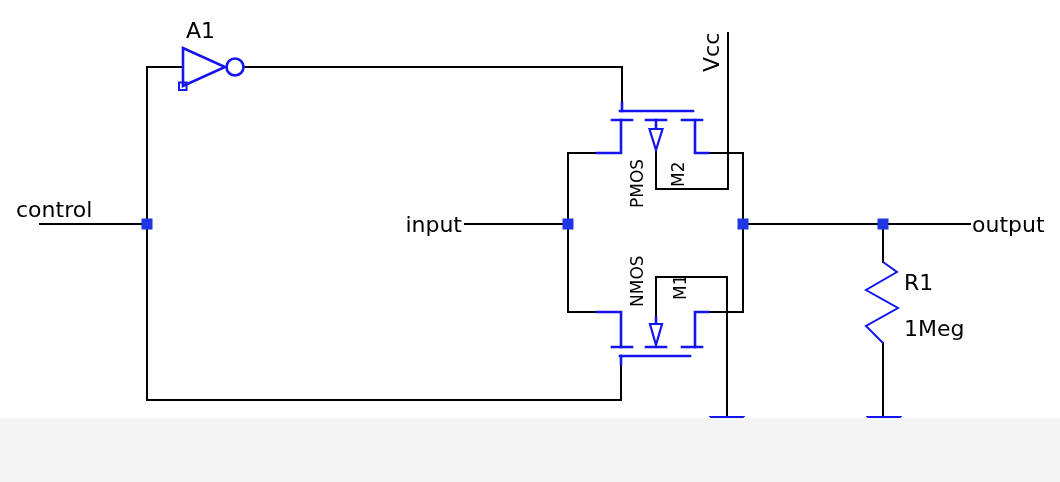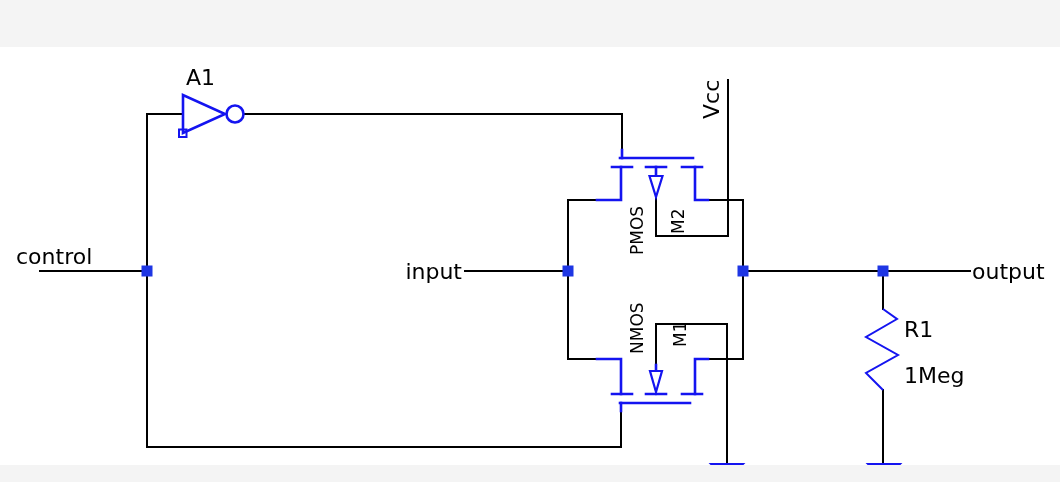--- a/index.html
+++ b/index.html
@@ -1,19 +1,19 @@
 <!DOCTYPE html>
 <html style="--bg: #ffffff; --wire: #000000; --symbol: #1414f0; --junction: #1e36e4; --label: #000000;"><head>
 <meta charset="utf-8">
 <style>
   html,body{margin:0;padding:0;background:#f4f4f4;}
   .canvas{
     width:1060px;height:418px;
     background:var(--bg,#ffffff);
-    position:relative;overflow:hidden;margin-top:47px;
+    position:relative;overflow:hidden;
   }
   svg{display:block;}
   .wire{stroke:var(--wire,#000);stroke-width:2;fill:none;stroke-linecap:square;}
   .sym{stroke:var(--symbol,#1414f0);stroke-width:2.6;fill:none;stroke-linecap:square;}
   .sym-thin{stroke:var(--symbol,#1414f0);stroke-width:2;fill:none;}
   .sym-open{stroke:var(--symbol,#1414f0);stroke-width:2.2;fill:#ffffff;}
   .junction{fill:var(--junction,#1e36e4);stroke:none;}
   text{
     font-family:"DejaVu Sans","Liberation Sans",sans-serif;
     fill:var(--label,#000);

